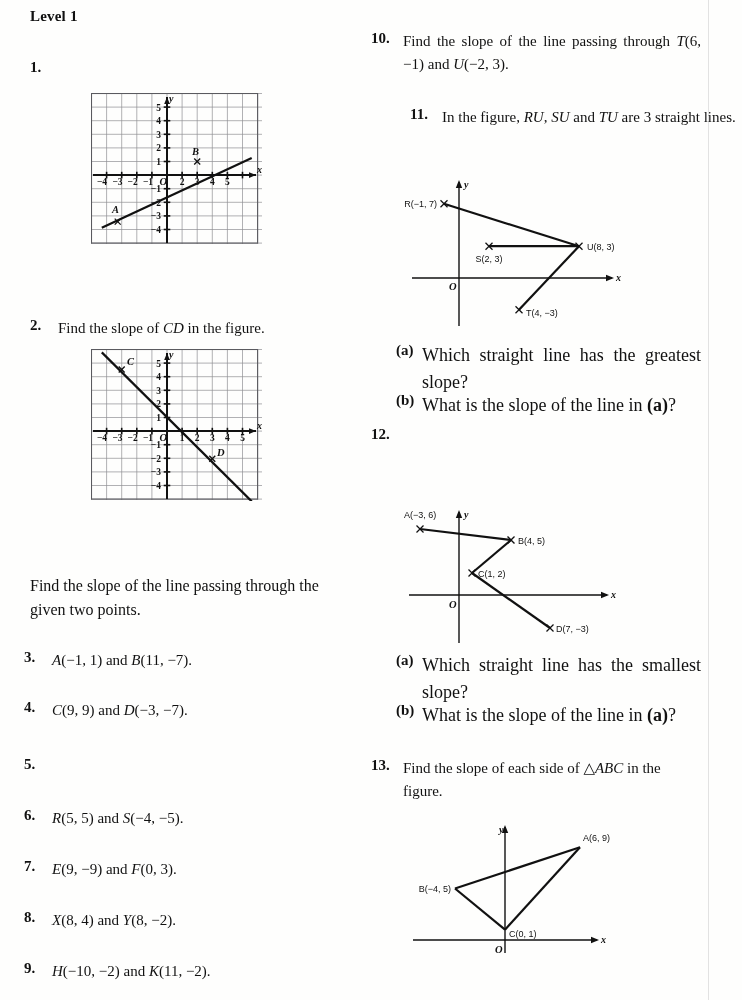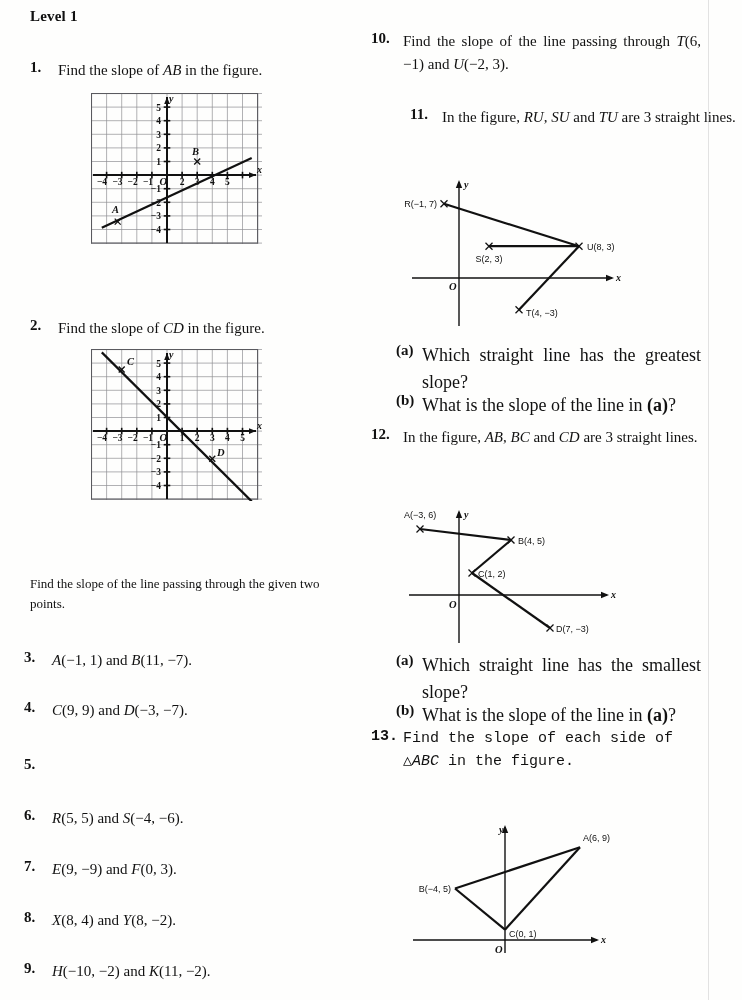--- a/index.html
+++ b/index.html
@@ -75,21 +75,21 @@
     flex: 0 0 26px;
   }
   .subtext {
     font-size: 18px;
     line-height: 1.5;
     text-align: justify;
   }
 
   .plain-text {
     position: absolute;
-    font-size: 13px;
+    font-size: 16px;
     line-height: 1.52;
   }
 
   .figure {
     position: absolute;
   }
   svg { display: block; }
   .gridline { stroke: #8f8f94; stroke-width: 0.7; }
   .gridborder { stroke: #5a5a5f; stroke-width: 1.1; fill: none; }
   .axis { stroke: #111; stroke-width: 2; }
@@ -128,21 +128,20 @@
 
 <div class="page">
   <div class="scan-edge"></div>
 
   <div class="col col-left">
 
     <div class="level-title">Level 1</div>
 
     <div class="qitem" style="left:30px; top:59px; width:320px;">
       <span class="qnum">1.</span>
-      <span class="qtext"><span>Find the slope of </span><i>AB</i><span> in the figure.</span></span>
     </div>
 
     <div class="figure" style="left:91px; top:93px;">
       <svg width="172" height="152" viewBox="0 0 172 152">
 
         <g>
           <line class="gridline" x1="0" y1="0.5" x2="171" y2="0.5"></line>
           <line class="gridline" x1="0" y1="14.1" x2="171" y2="14.1"></line>
           <line class="gridline" x1="0" y1="27.7" x2="171" y2="27.7"></line>
           <line class="gridline" x1="0" y1="41.3" x2="171" y2="41.3"></line>
@@ -343,21 +342,21 @@
       <span class="qnum">4.</span>
       <span class="qtext"><i>C</i><span>(9, 9)</span><span> and </span><i>D</i><span>(−3, −7).</span></span>
     </div>
 
     <div class="qitem" style="left:24px; top:756px; width:330px;">
       <span class="qnum">5.</span>
     </div>
 
     <div class="qitem" style="left:24px; top:807px; width:330px;">
       <span class="qnum">6.</span>
-      <span class="qtext"><i>R</i><span>(5, 5)</span><span> and </span><i>S</i><span>(−4, −6).</span></span>
+      <span class="qtext"><i>R</i><span>(5, 5)</span><span> and </span><i>S</i><span>(−4, −5).</span></span>
     </div>
 
     <div class="qitem" style="left:24px; top:858px; width:330px;">
       <span class="qnum">7.</span>
       <span class="qtext"><i>E</i><span>(9, −9)</span><span> and </span><i>F</i><span>(0, 3).</span></span>
     </div>
 
     <div class="qitem" style="left:24px; top:909px; width:330px;">
       <span class="qnum">8.</span>
       <span class="qtext"><i>X</i><span>(8, 4)</span><span> and </span><i>Y</i><span>(8, −2).</span></span>
@@ -422,21 +421,20 @@
       <span class="sublabel">(a)</span>
       <span class="subtext">Which straight line has the greatest slope?</span>
     </div>
     <div class="subitem" style="left:25px; top:392px; width:305px;">
       <span class="sublabel">(b)</span>
       <span class="subtext"><span>What is the slope of the line in </span><b>(a)</b><span>?</span></span>
     </div>
 
     <div class="qitem" style="left:0px; top:426px; width:330px;">
       <span class="qnum wide">12.</span>
-      <span class="qtext"><span>In the figure, </span><i>AB</i><span>, </span><i>BC</i><span> and </span><i>CD</i><span> are 3 straight lines.</span></span>
     </div>
 
     <div class="figure" style="left:33px; top:500px;">
       <svg width="230" height="148" viewBox="0 0 230 148">
 
         <g>
           <line class="axis-thin" x1="5" y1="95" x2="203" y2="95"></line>
           <line class="axis-thin" x1="55" y1="12" x2="55" y2="143"></line>
           <polygon points="205,95 197,91.8 197,98.2" fill="#111"></polygon>
           <polygon points="55,10 51.8,18 58.2,18" fill="#111"></polygon>
@@ -471,21 +469,21 @@
 
     <div class="subitem" style="left:25px; top:652px; width:305px;">
       <span class="sublabel">(a)</span>
       <span class="subtext">Which straight line has the smallest slope?</span>
     </div>
     <div class="subitem" style="left:25px; top:702px; width:305px;">
       <span class="sublabel">(b)</span>
       <span class="subtext"><span>What is the slope of the line in </span><b>(a)</b><span>?</span></span>
     </div>
 
-    <div class="qitem" style="left:0px; top:728px; width:330px;font-family:Liberation Mono, monospace;">
+    <div class="qitem" style="left:0px; top:757px; width:330px;">
       <span class="qnum wide">13.</span>
       <span class="qtext"><span>Find the slope of each side of </span><span>△</span><i>ABC</i><span> in the figure.</span></span>
     </div>
 
     <div class="figure" style="left:40px; top:805px;">
       <svg width="230" height="150" viewBox="0 0 230 150">
 
         <g>
           <line class="axis-thin" x1="2" y1="135" x2="186" y2="135"></line>
           <line class="axis-thin" x1="94" y1="22" x2="94" y2="148"></line>

